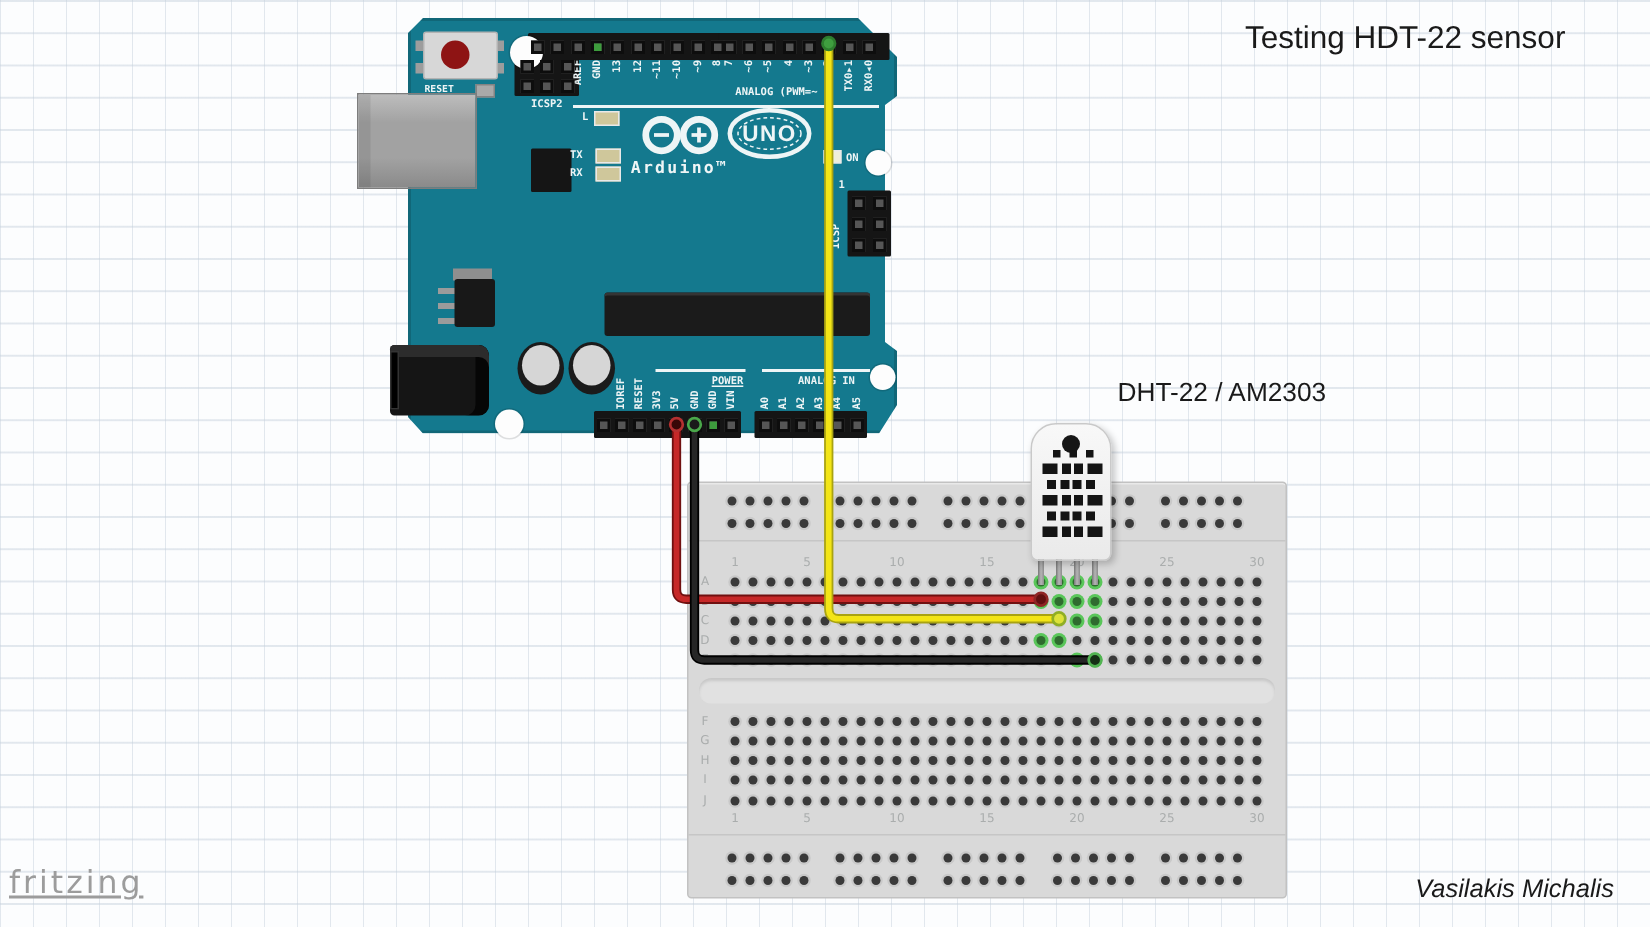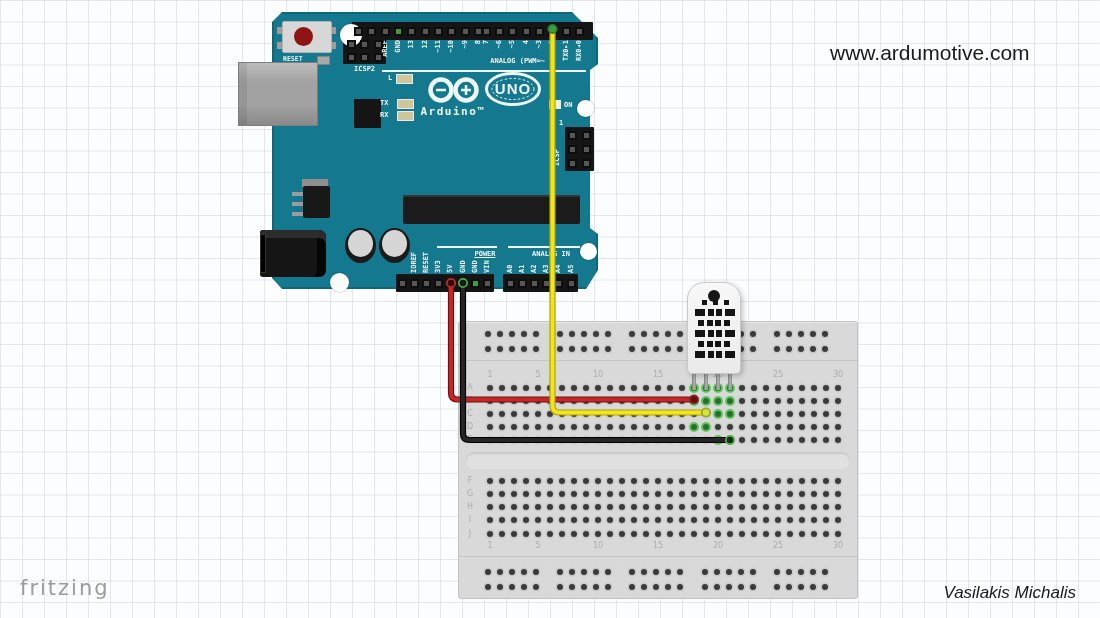--- a/index.html
+++ b/index.html
@@ -655,16 +655,17 @@
         <path d="M463,283 L463,433.5 Q463,440 469.5,440 L730,440" fill="none" stroke="#262626" stroke-width="3.8" stroke-linecap="round" stroke-linejoin="round"></path>
         <circle cx="463" cy="283" r="4.2" fill="#1a1a1a" stroke="#4aa84a" stroke-width="1.8"></circle>
         <circle cx="730" cy="440" r="4.2" fill="#163016" stroke="#52b352" stroke-width="1.8"></circle>
         <path d="M552.5,29 L552.5,405.5 Q552.5,412.5 559,412.5 L706,412.5" fill="none" stroke="#a9a312" stroke-width="6.2" stroke-linecap="round" stroke-linejoin="round"></path>
         <path d="M552.5,29 L552.5,405.5 Q552.5,412.5 559,412.5 L706,412.5" fill="none" stroke="#f3e516" stroke-width="3.8" stroke-linecap="round" stroke-linejoin="round"></path>
         <circle cx="552.5" cy="29" r="4.2" fill="#3f9e3f" stroke="#2e7d2e" stroke-width="1.8"></circle>
         <circle cx="706" cy="412.5" r="4.2" fill="#dde23a" stroke="#8fae25" stroke-width="1.8"></circle>
       </g>
   </svg>
 
-  <div class="txt" style="left:830px;top:41px;font-size:21px;">www.ardumotive.com</div>
+  <div class="txt" style="left:830px;top:14px;font-size:21px;">Testing HDT-22 sensor</div>
+  <div class="txt" style="left:745px;top:251px;font-size:17.5px;">DHT-22 / AM2303</div>
   <div class="txt" style="right:24px;top:583px;font-size:17px;font-style:italic;">Vasilakis Michalis</div>
-  <div style="left:20px;top:576px;font-size:21px;color:#9c9c9c;letter-spacing:2px;font-family:'DejaVu Sans',sans-serif;">fritzing</div>
+  <div style="left:6px;top:576px;font-size:21px;color:#9c9c9c;letter-spacing:2px;font-family:'DejaVu Sans',sans-serif;text-decoration:underline;">fritzing</div>
 </div>
 
 </body></html>

